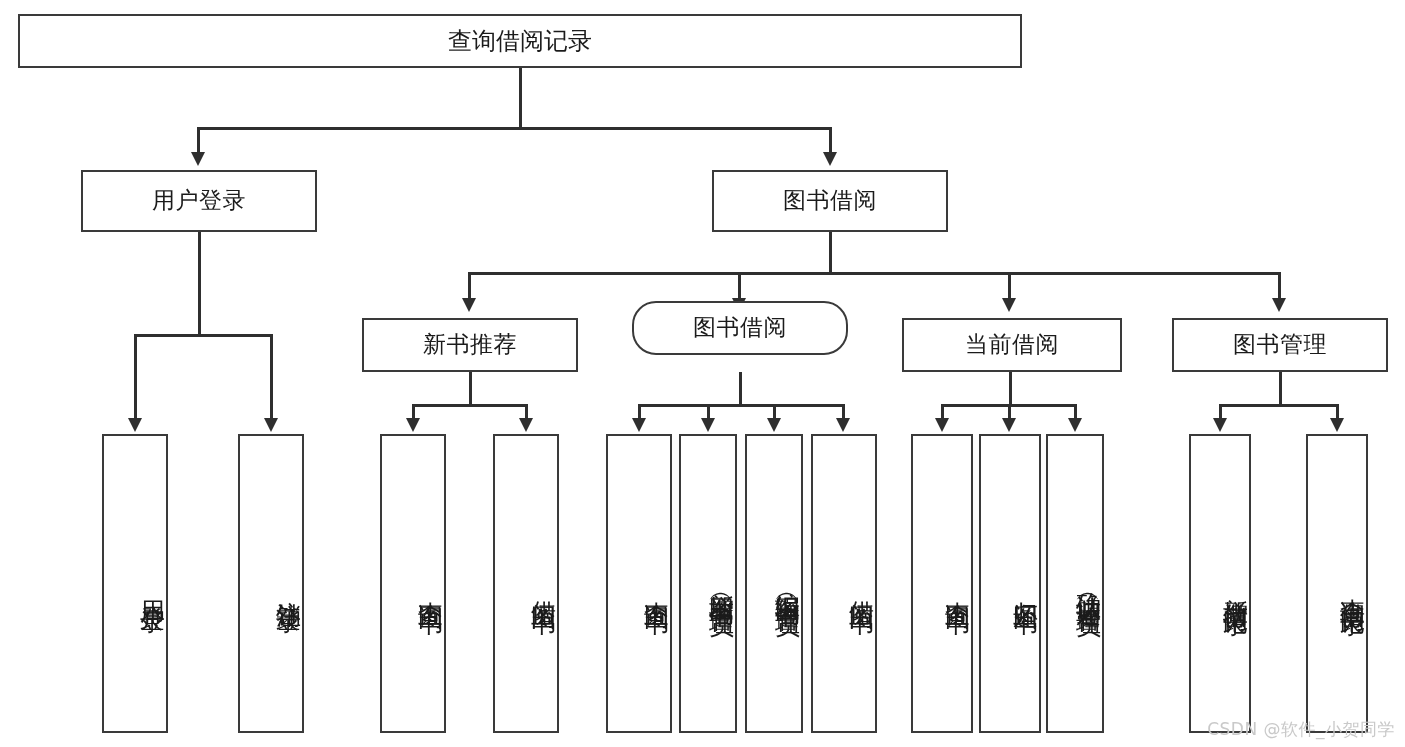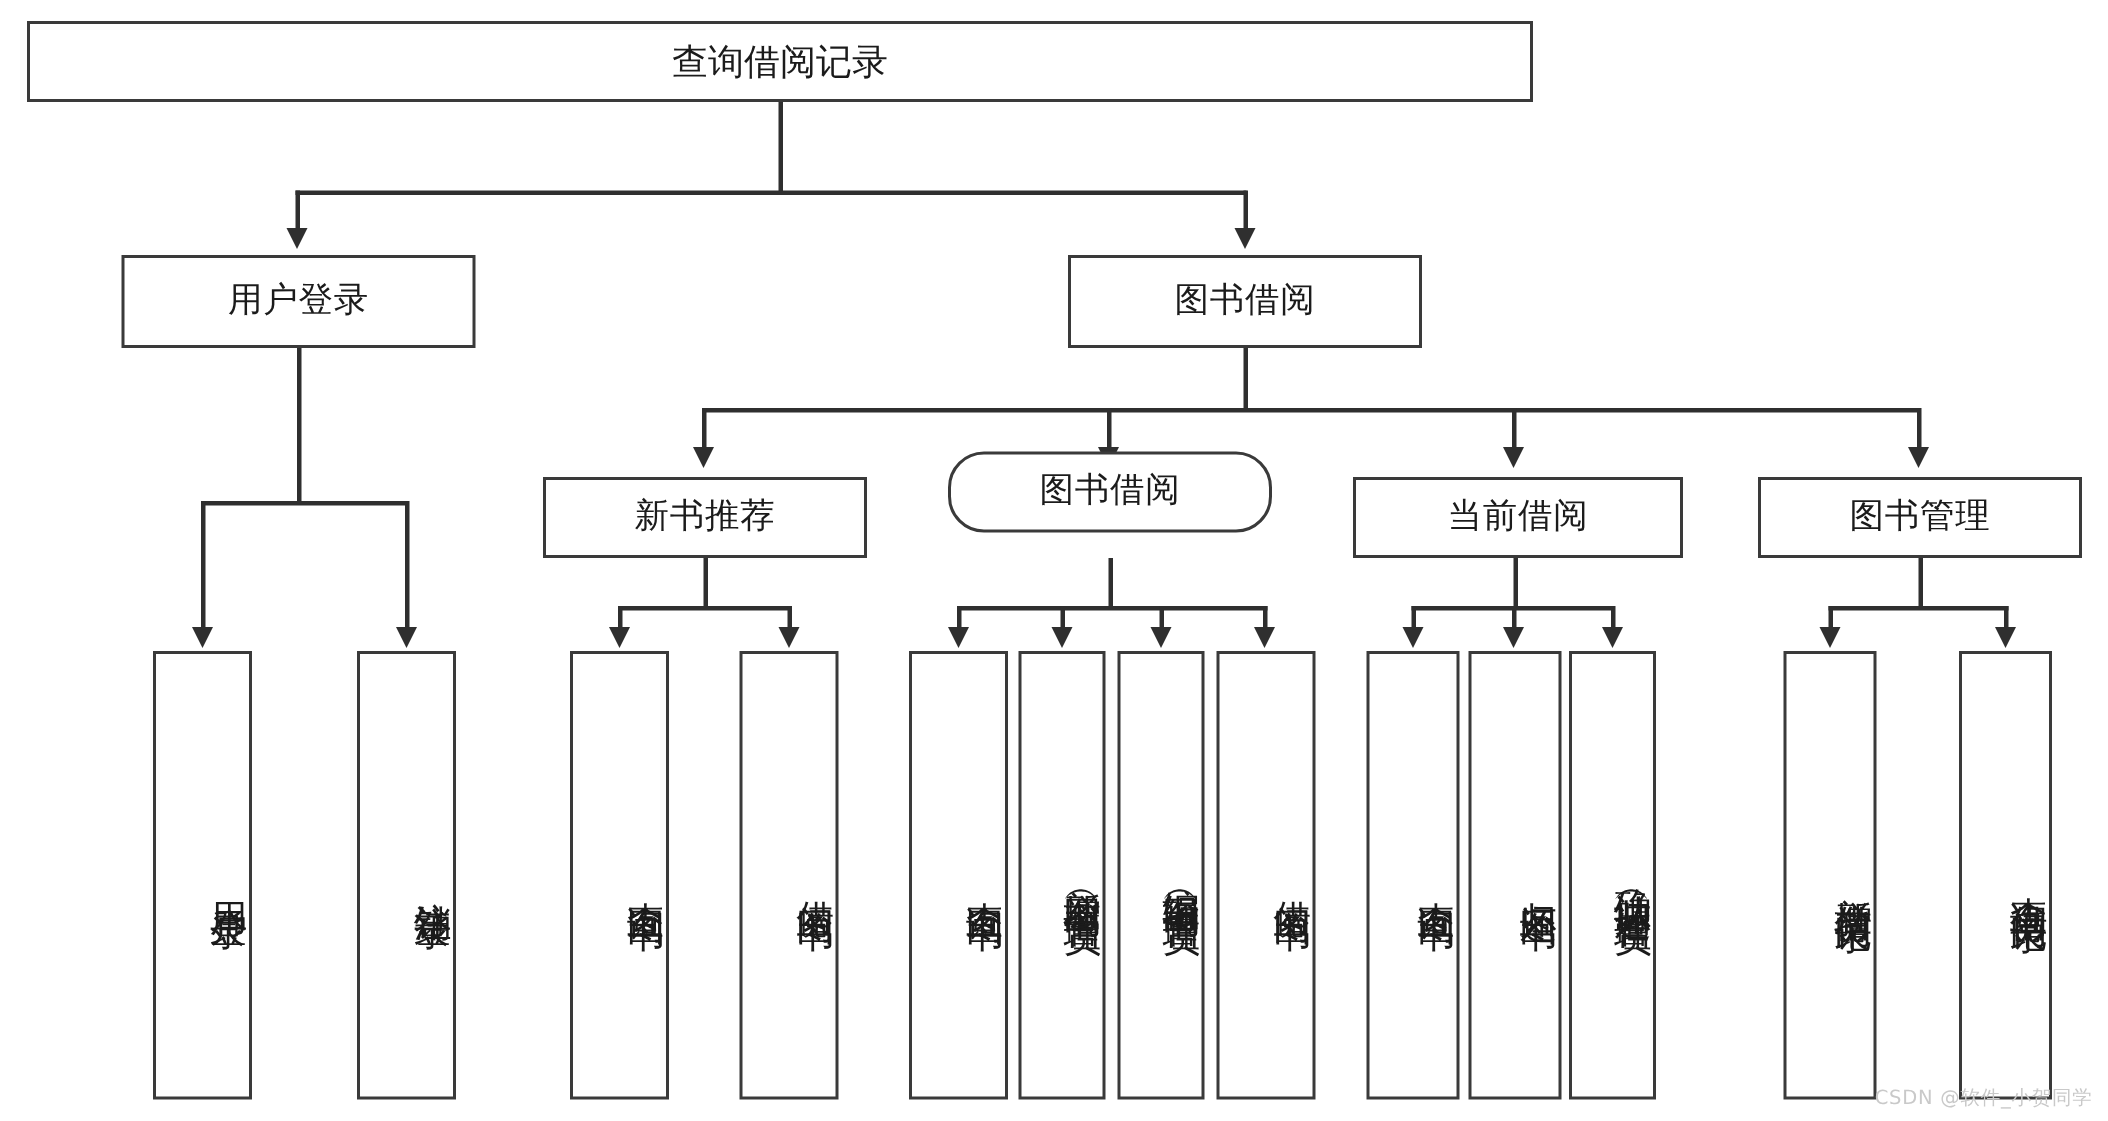--- a/index.html
+++ b/index.html
@@ -63,21 +63,21 @@
     height: 0;
     border-left: 7px solid transparent;
     border-right: 7px solid transparent;
     border-top: 14px solid #2f2f2f;
   }
   .watermark {
     position: absolute;
     right: 10px;
     bottom: 6px;
     color: #c9c9c9;
-    font-size: 13px;
+    font-size: 17px;
     letter-spacing: 0.5px;
     white-space: nowrap;
   }
 </style>
 </head>
 <body>
 
 <div id="canvas">
 
   <div class="node root" style="left:18px; top:14px; width:1004px; height:54px;">

